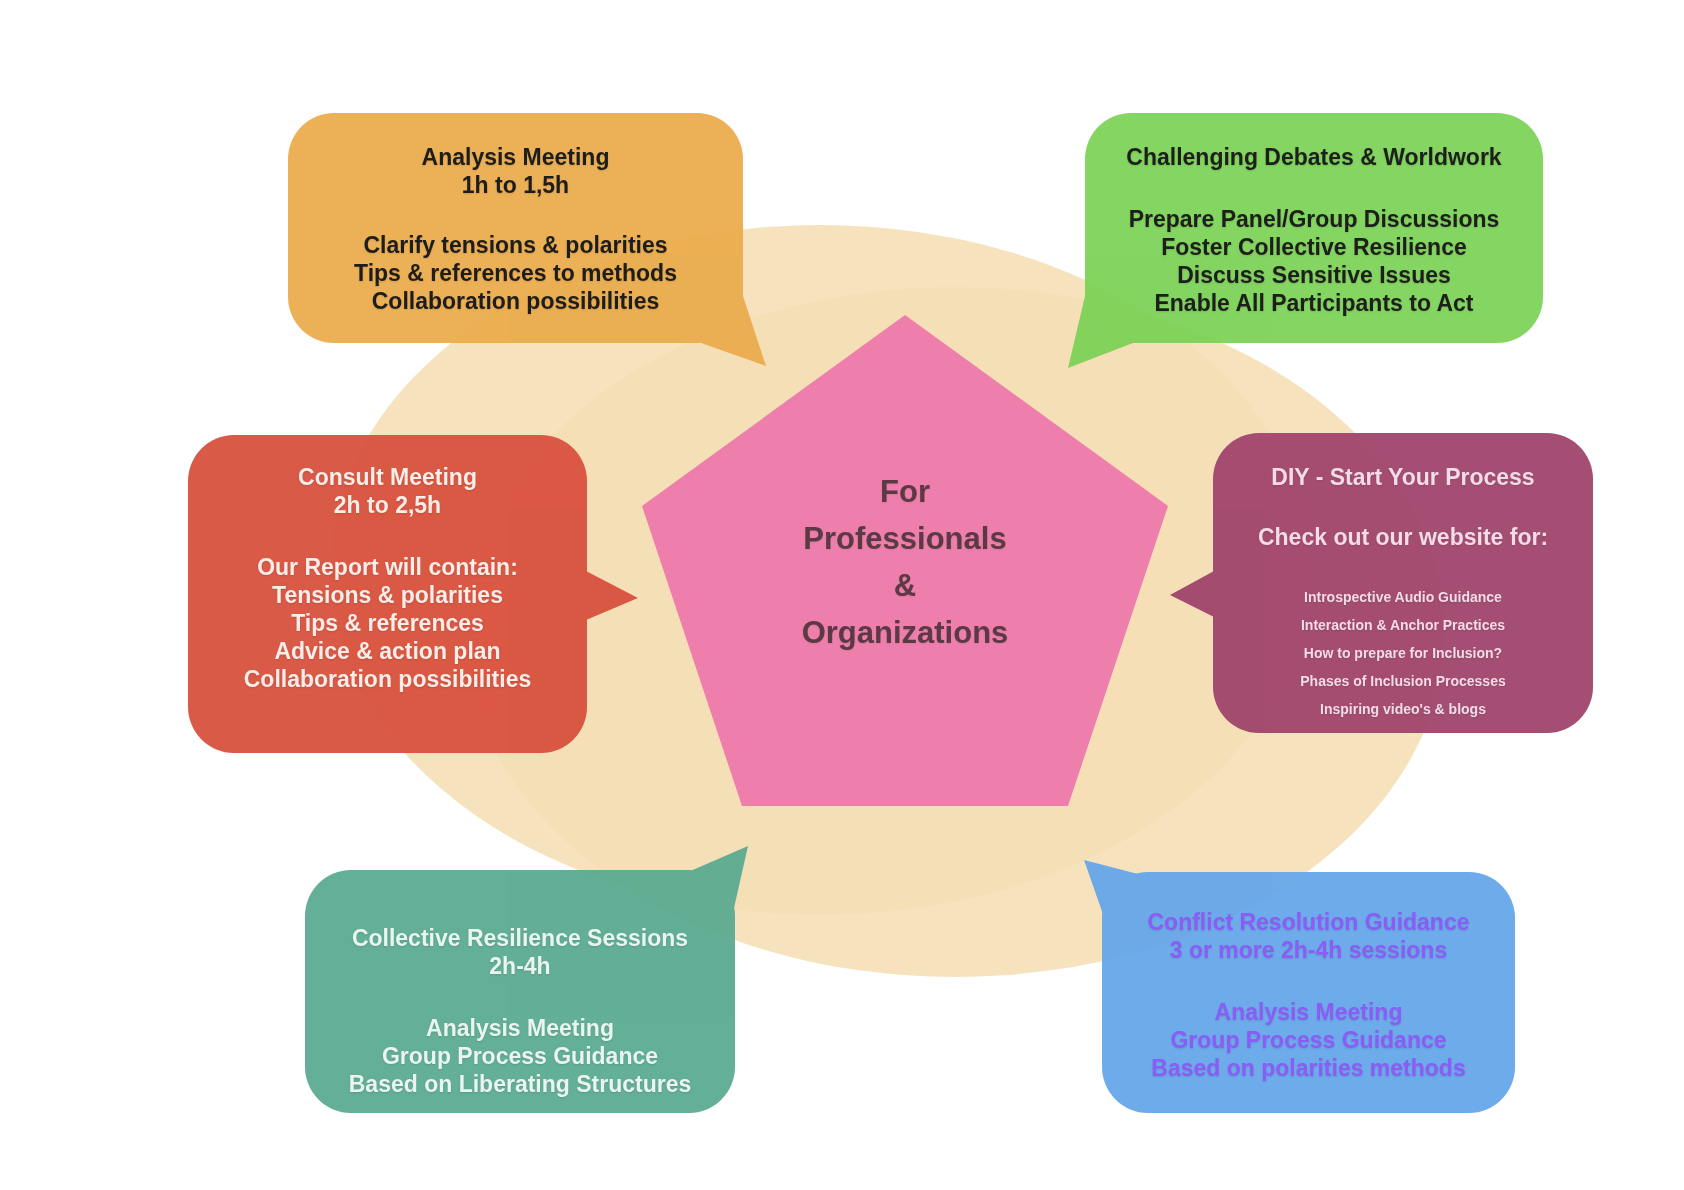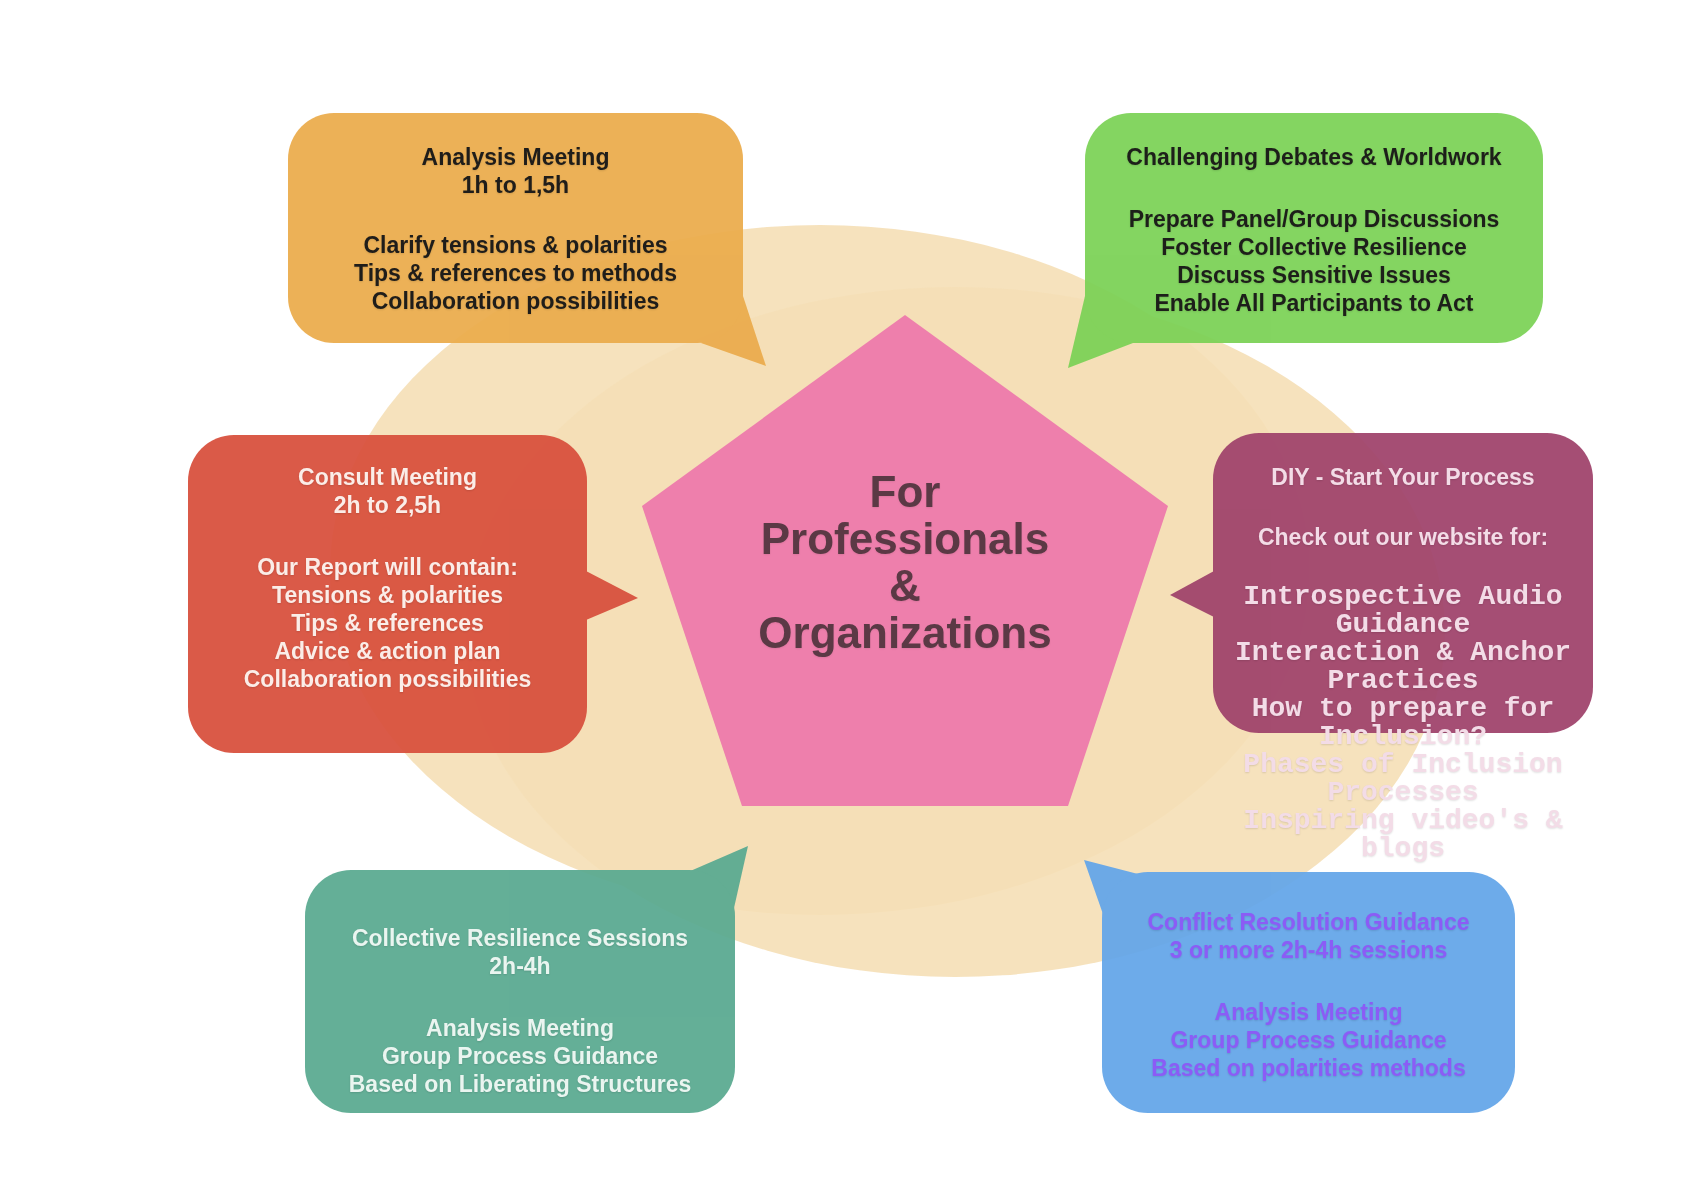--- a/index.html
+++ b/index.html
@@ -8,33 +8,33 @@
     width:1684px;height:1190px;
     overflow:hidden;
     background:#ffffff;
     font-family:"Liberation Sans", sans-serif;
   }
   .canvas svg{position:absolute;left:0;top:0;}
   .txt{
     position:absolute;
     display:flex;flex-direction:column;align-items:center;
     box-sizing:border-box;
-    text-align:center;
+    text-align:right;
     font-size:23px;line-height:28px;font-weight:600;
     text-shadow:0 1px 2px rgba(0,0,0,0.12);
   }
   .txt .t{font-weight:700;line-height:28px;}
   .txt .l{line-height:28px;}
-  .txt .l.tight{font-size:28px;font-family:Liberation Mono, monospace;}
+  .txt .l.tight{font-size:14px;}
   .sp32{height:32px;flex:0 0 auto;}
   .sp34{height:34px;flex:0 0 auto;}
   .pent-txt{
     position:absolute;left:655px;top:468px;width:500px;
     text-align:center;
-    font-size:44px;line-height:47px;font-weight:600;
+    font-size:31px;line-height:47px;font-weight:600;
     text-shadow:0 1px 2px rgba(0,0,0,0.08);
   }
 </style>
 </head>
 <body>
 
 <div class="canvas">
 
   <svg width="1684" height="1190" viewBox="0 0 1684 1190">
 

